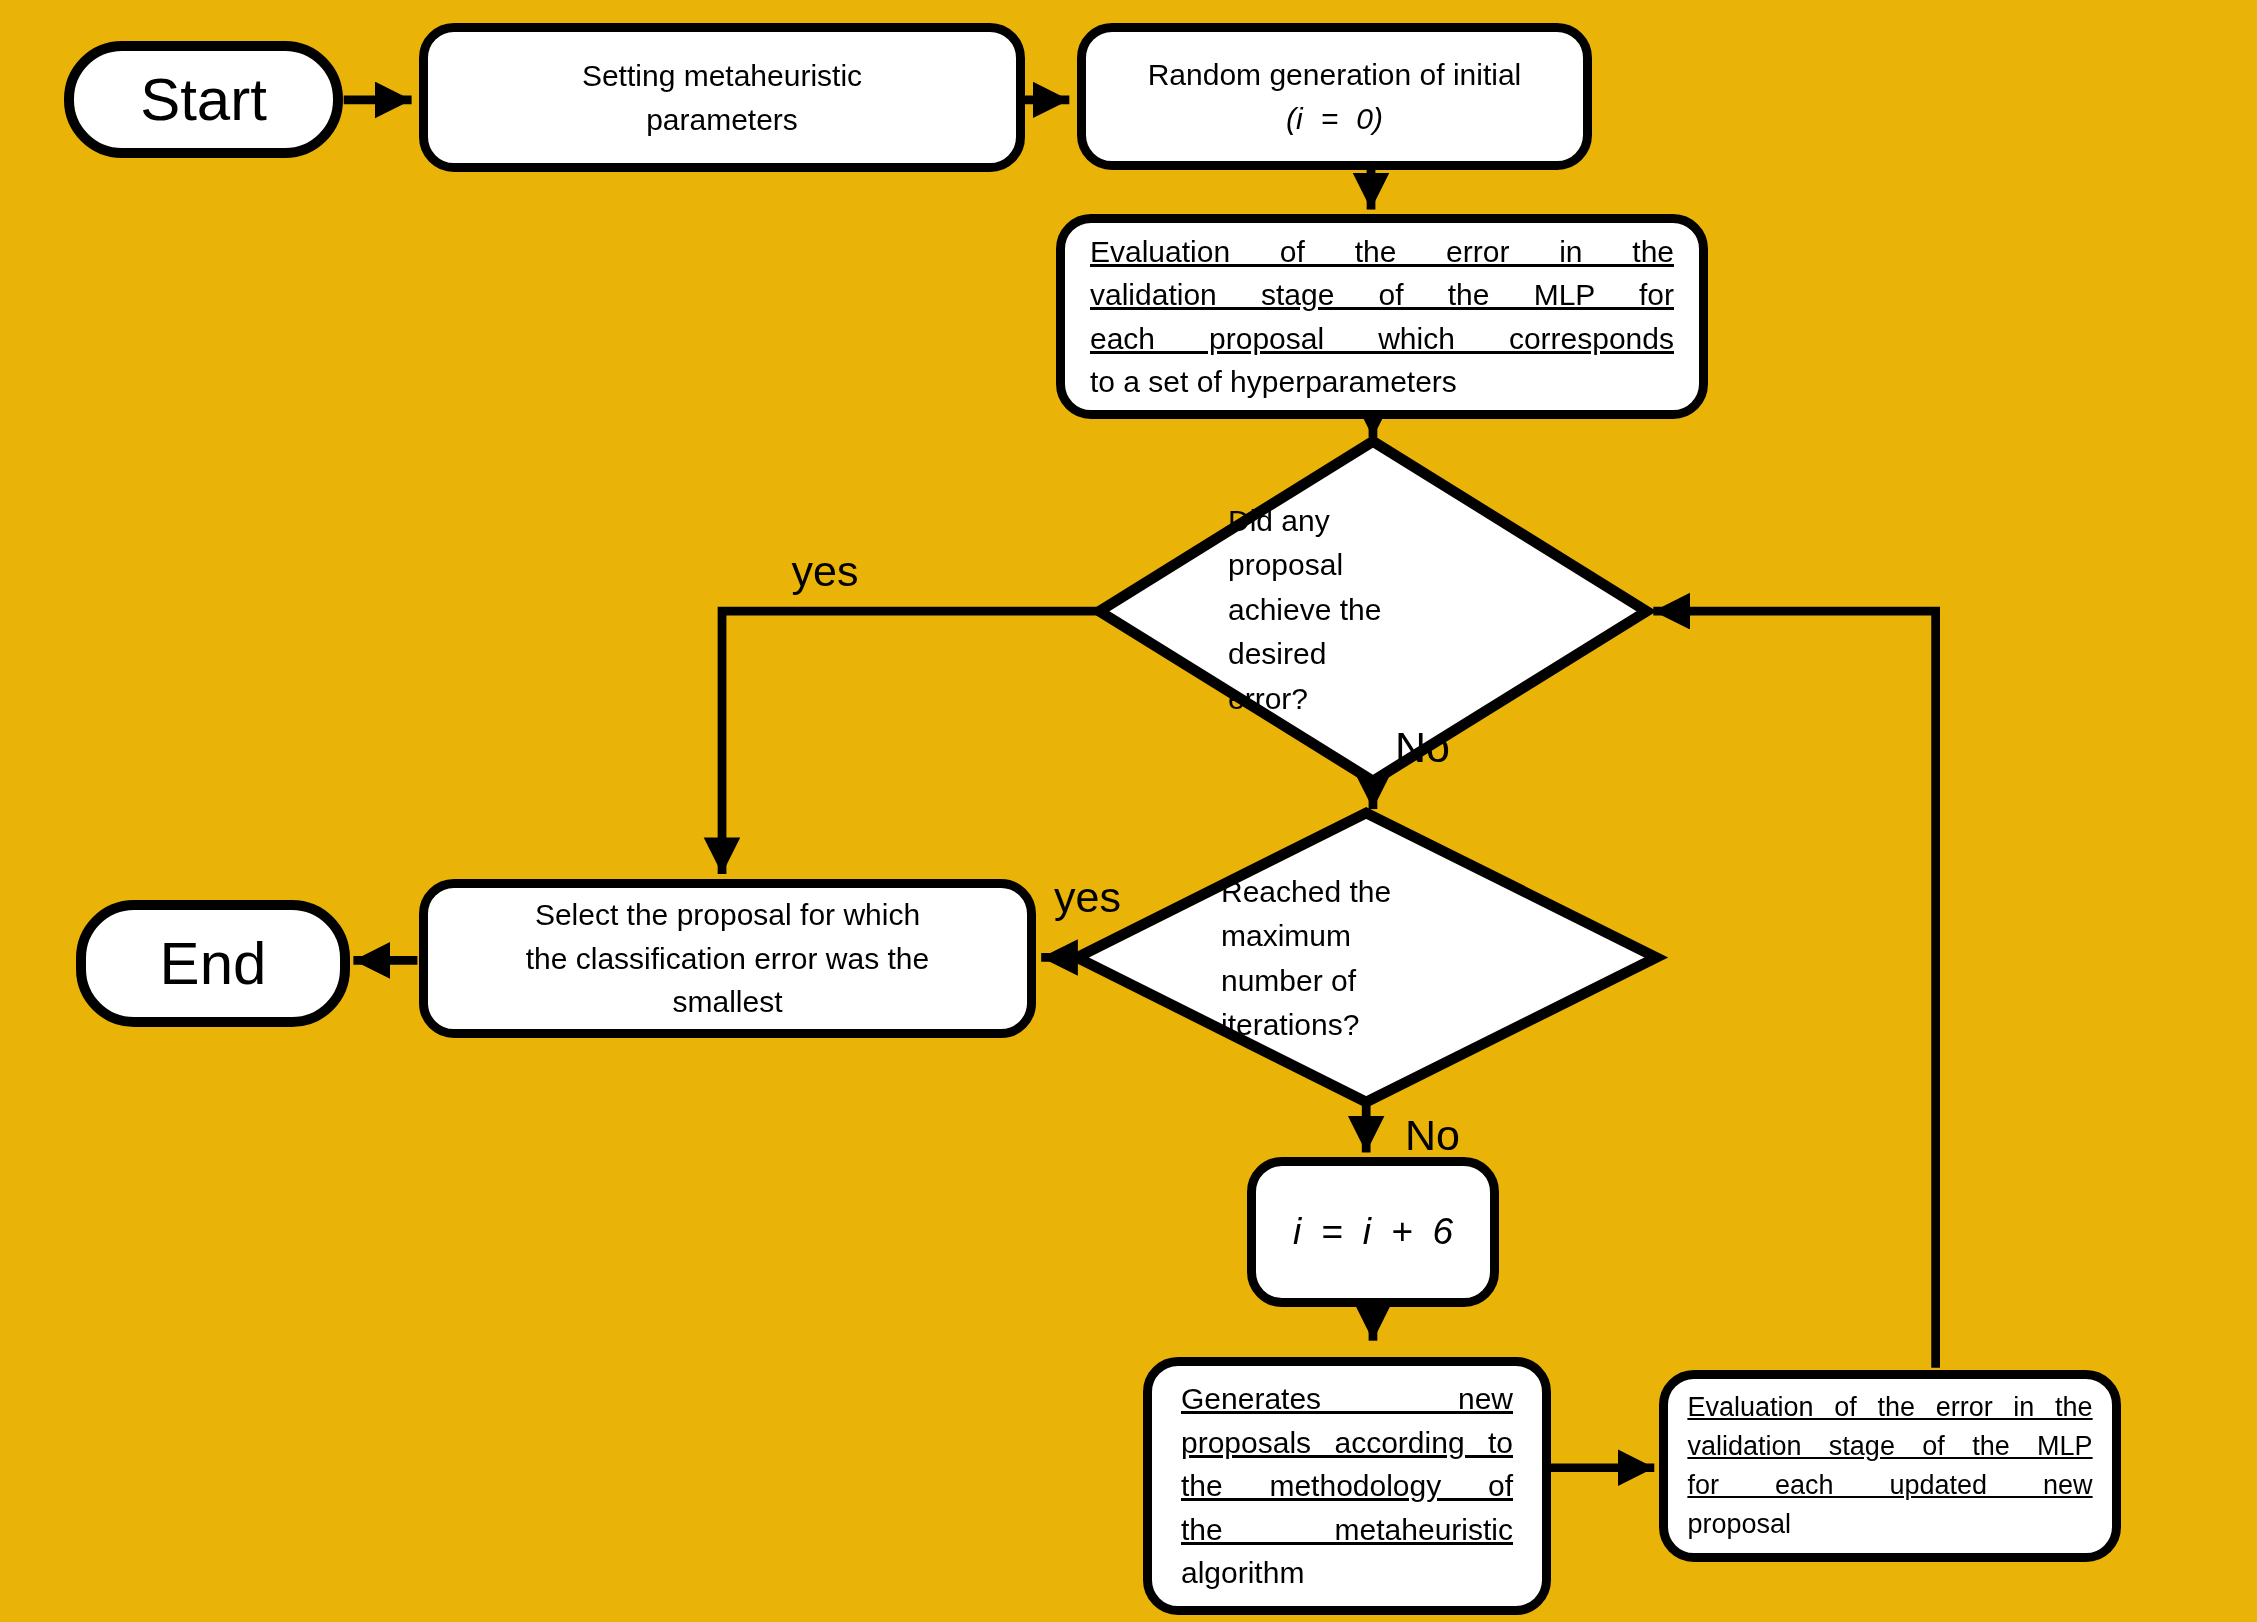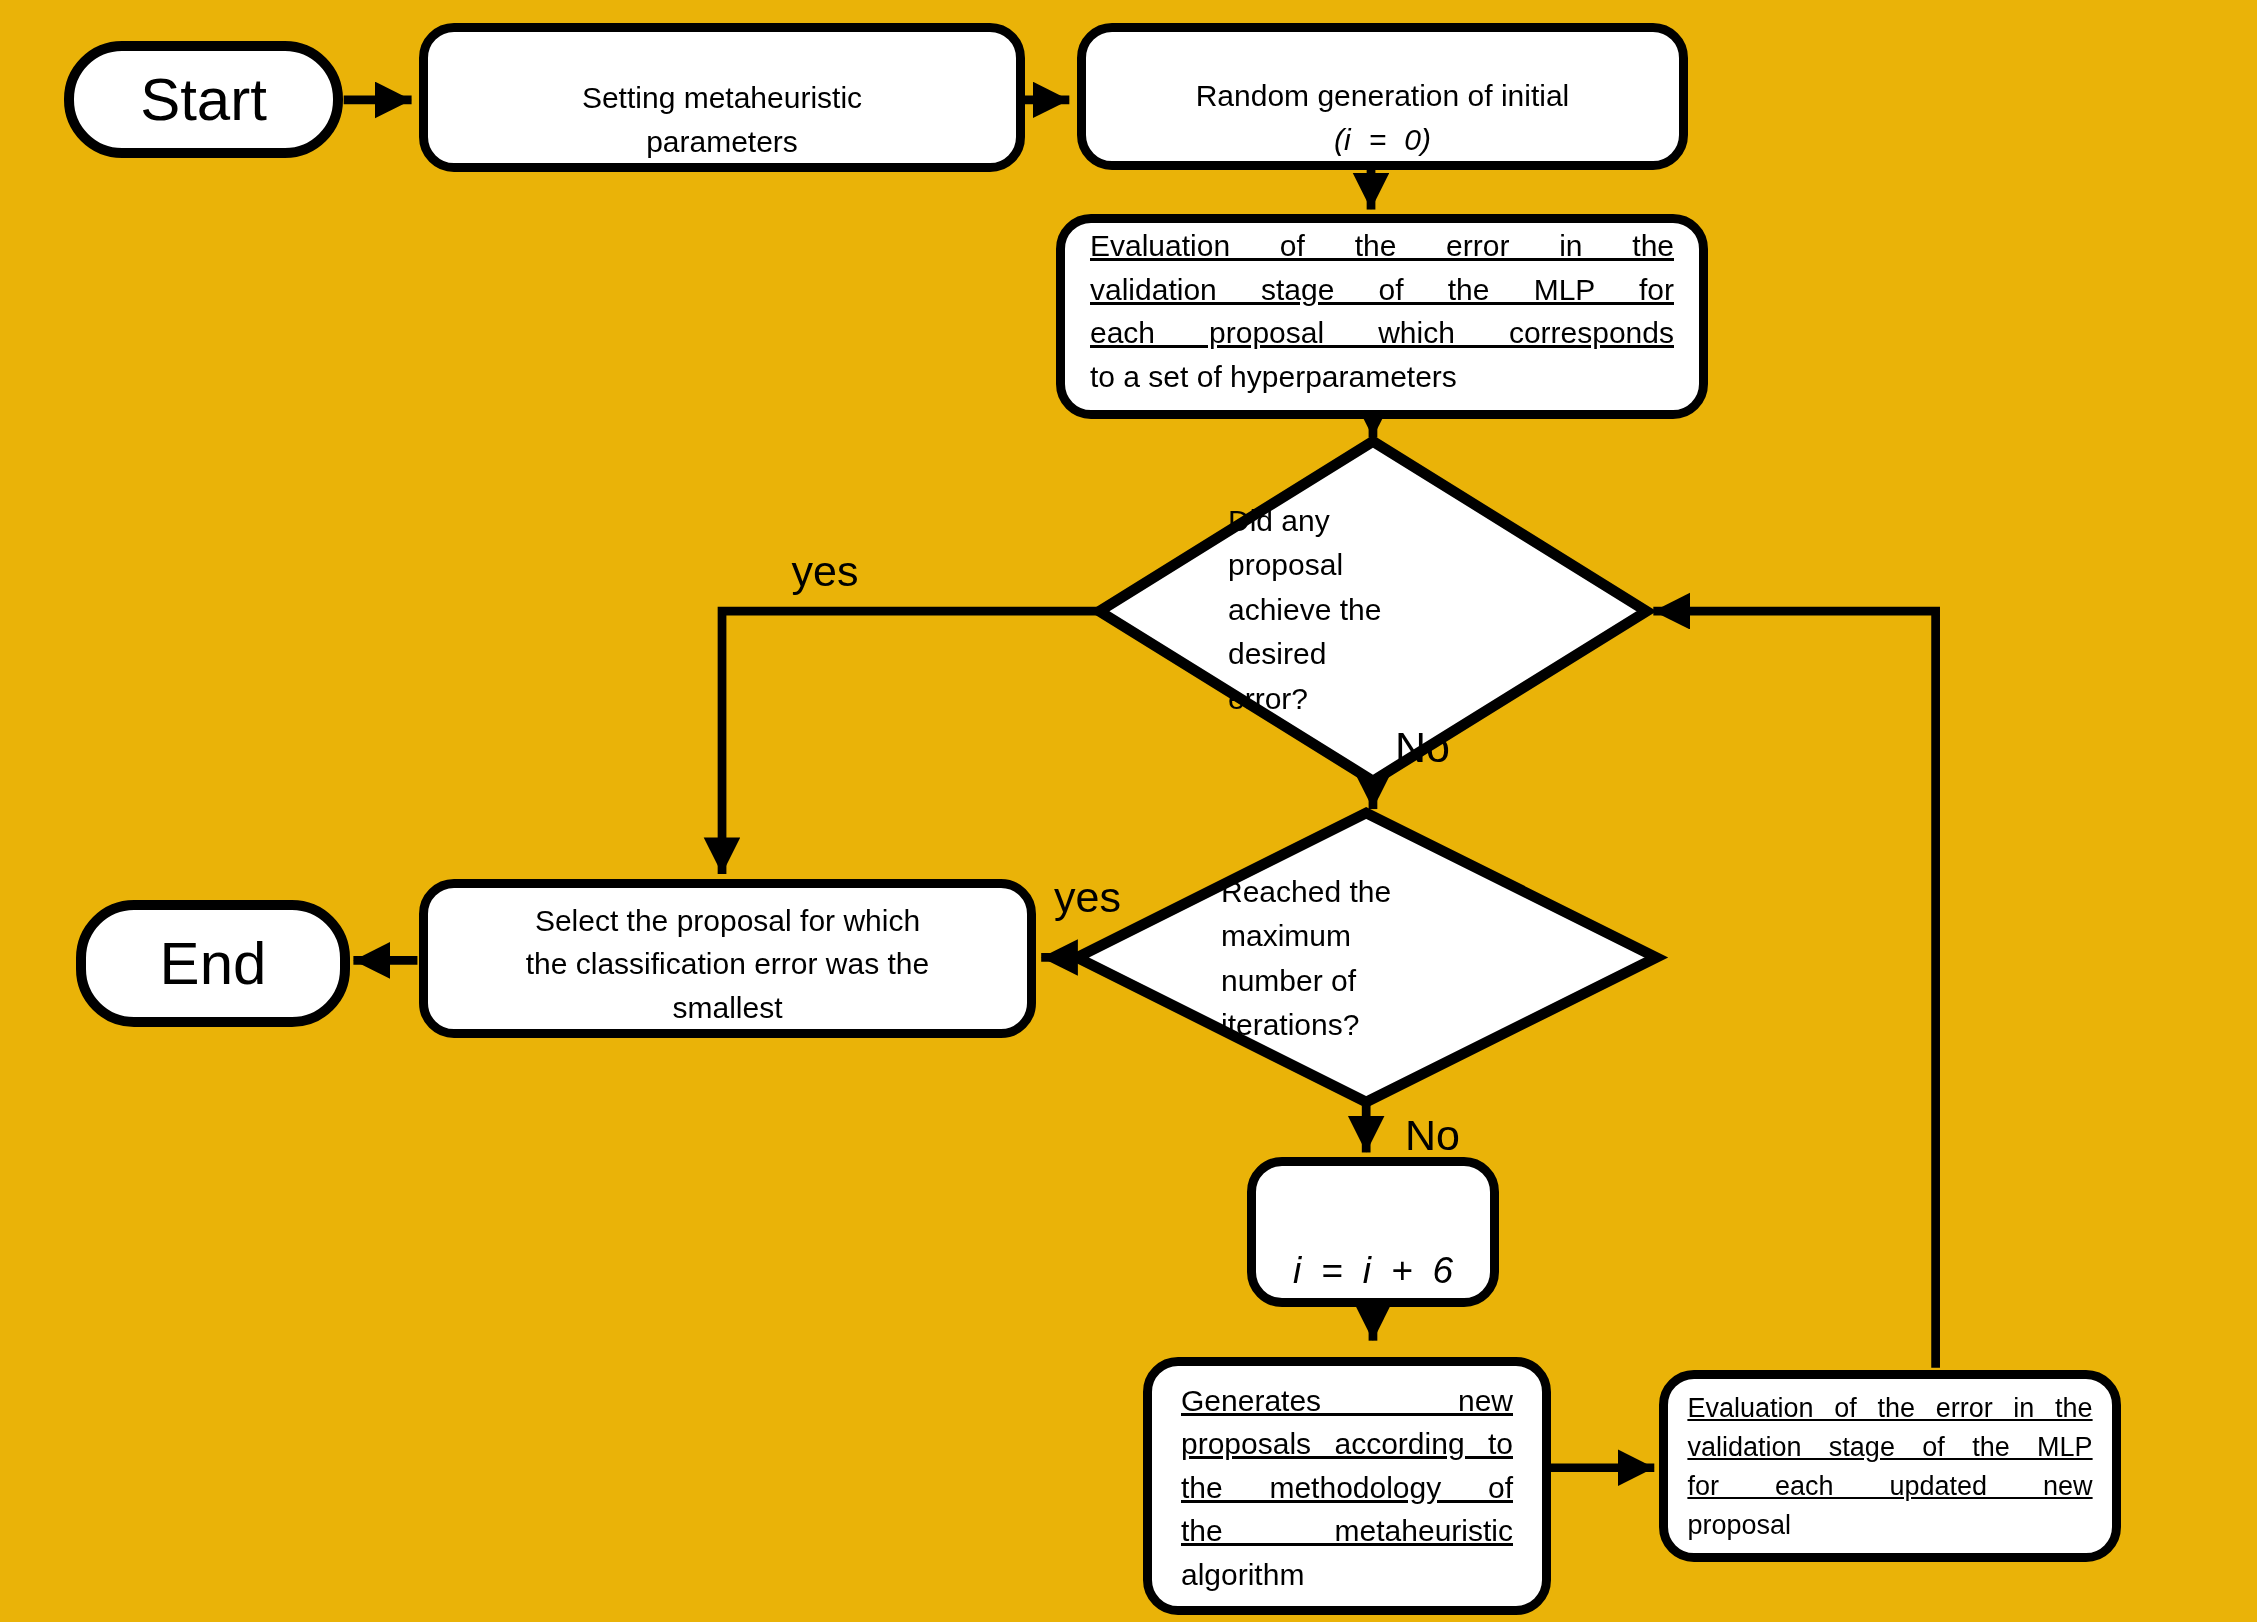--- a/index.html
+++ b/index.html
@@ -37,21 +37,20 @@
   .terminator {
     border-radius: 58px;
     border-width: 10.7px;
     font-size: 60px;
     line-height: 1;
   }
   .process {
     border-radius: 35px;
     font-size: 30px;
     line-height: 1.45;
-    justify-content: flex-end;
   }
   .centered-lines {
     white-space: pre-line;
     text-align: center;
   }
   .justified-block {
     align-items: stretch;
     text-align: justify;
   }
   .jbody {
@@ -118,21 +117,21 @@
 
   <div class="node terminator" style="left:76px; top:900px; width:274px; height:127px;">
     <span>End</span>
   </div>
 
   <div class="node process" style="left:419px; top:23px; width:606px; height:149px;">
     <div class="centered-lines">Setting metaheuristic
 parameters</div>
   </div>
 
-  <div class="node process" style="left:1077px; top:23px; width:611px; height:147px;">
+  <div class="node process" style="left:1077px; top:23px; width:515px; height:147px;">
     <div class="centered-lines">Random generation of initial</div>
     <div class="formula">(i = 0)</div>
   </div>
 
   <div class="node process justified-block" style="left:1056px; top:214px; width:652px; height:205px; padding:11.6px 25px;">
     <div class="jbody">Evaluation of the error in the
 validation stage of the MLP for
 each proposal which corresponds</div>
     <div class="jlast">to a set of hyperparameters</div>
   </div>

